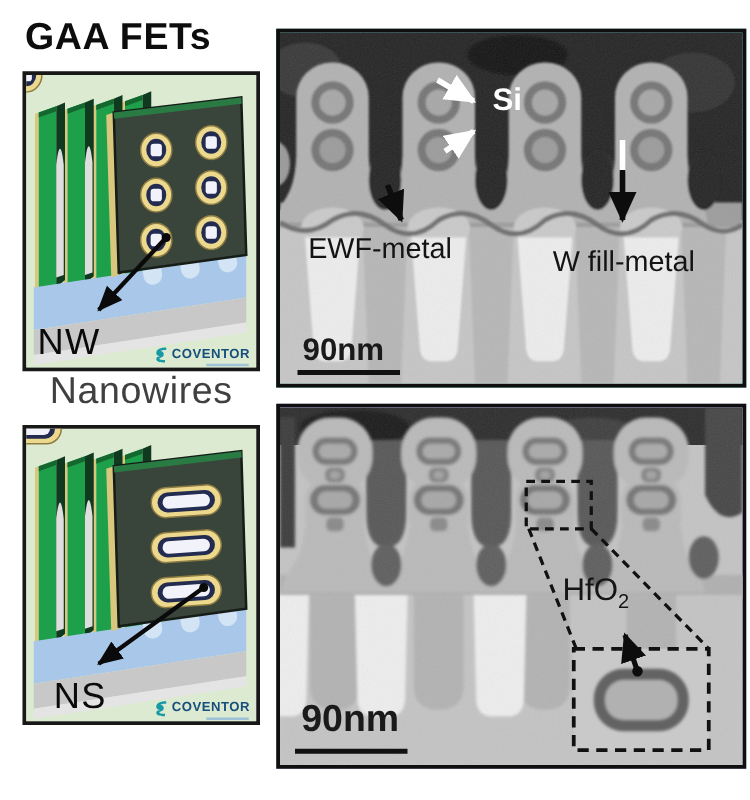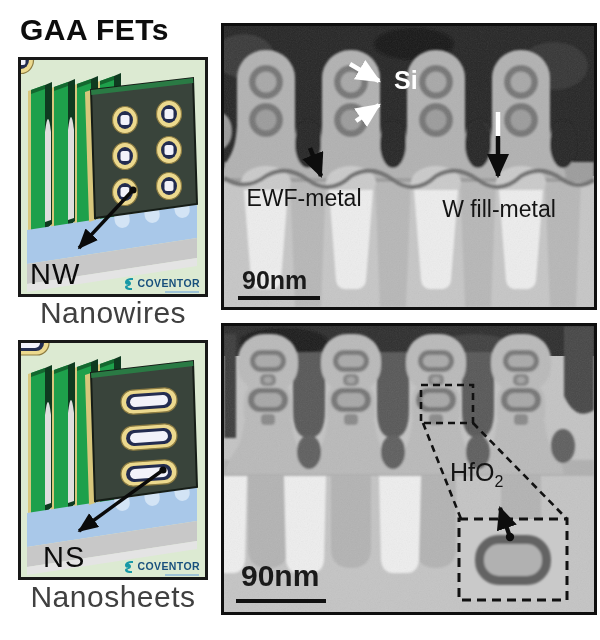--- a/index.html
+++ b/index.html
@@ -161,21 +161,20 @@
     </svg>
     <div class="abs feat-label" style="left:22px;top:198px;">NS</div>
     <div class="abs logo">
       <svg width="12" height="14" viewBox="0 0 12 14">
         <path d="M10,1 C4,1 2,3 2,5.5 C2,8 6,8 6,8 C6,8 2,8 2,10 C2,12.5 5,13 9,13 L9,11 C6,11 4.5,10.7 4.5,9.8 C4.5,9 8,9 8,6.5 C8,4 5,3.6 5,3.6 C5,3.6 7,3 10,3 Z" fill="#1899a6"></path>
       </svg>
       <span class="logo-text">COVENTOR</span>
       <span class="logo-tagline"></span>
     </div>
   </div>
-  <div class="abs caption" style="top:580px;">Nanosheets</div>
 
   <div class="abs tem" style="left:221px;top:23px;width:370px;height:281px;">
     <svg width="370" height="281" viewBox="0 0 370 281">
       <defs>
         <marker id="mb1" markerWidth="6.5" markerHeight="6" refX="5" refY="2.5" orient="auto" markerUnits="strokeWidth">
           <path d="M0,0 L5.5,2.5 L0,5 Z" fill="#0d0d0d"></path>
         </marker>
         <marker id="mw1" markerWidth="6.5" markerHeight="6" refX="5" refY="2.5" orient="auto" markerUnits="strokeWidth">
           <path d="M0,0 L5.5,2.5 L0,5 Z" fill="#ffffff"></path>
         </marker>

